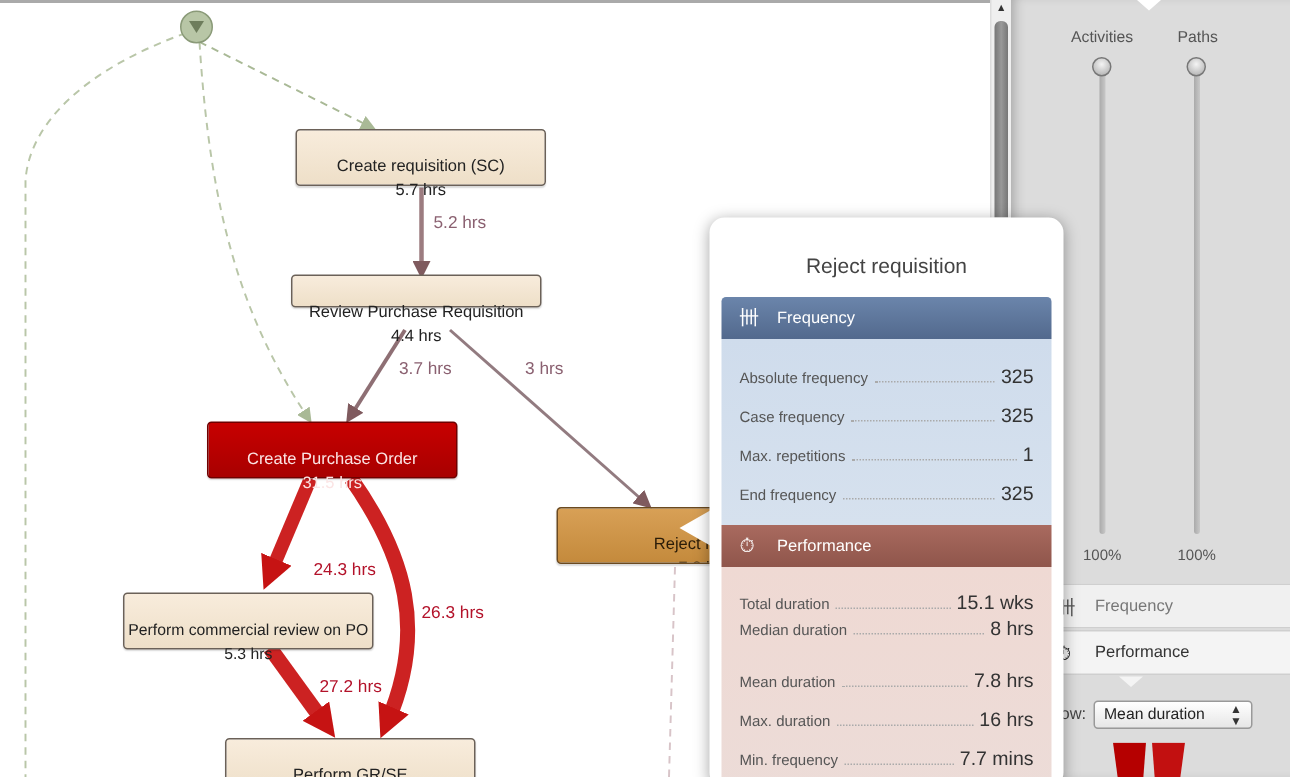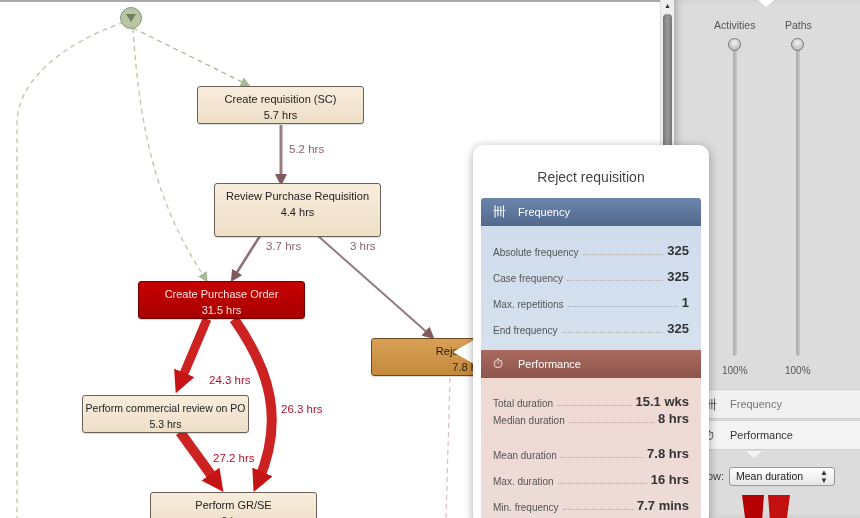--- a/index.html
+++ b/index.html
@@ -3,21 +3,21 @@
 <meta charset="utf-8">
 <style>
   * { box-sizing: border-box; margin: 0; padding: 0; }
   html, body { width: 860px; height: 518px; overflow: hidden; background: #fff; font-family: "Liberation Sans", sans-serif; }
   .root { position: relative; width: 860px; height: 518px; overflow: hidden; }
   .top-border { position: absolute; left: 0; top: 0; width: 660px; height: 2px; background: #aaa; }
 
   
   .canvas { position: absolute; left: 0; top: 0; width: 660px; height: 518px; background: #fff; overflow: hidden; }
   .canvas svg { position: absolute; left: 0; top: 0; }
-  .node { position: absolute; border: 1px solid #6b6158; border-radius: 3px; text-align: center; font-size: 11px; color: #222; line-height: 16px; padding-top: 4px;
+  .node { position: absolute; border: 1px solid #6b6158; border-radius: 3px; text-align: center; font-size: 11px; color: #222; line-height: 16px; padding-top: 16px;
           background: linear-gradient(#f8ecdc, #eedfc8); box-shadow: 0 1px 1px rgba(0,0,0,0.15); }
   .node.red { background: linear-gradient(#c70000, #a80000); color: #fbe4e4; border-color: #6e0000; }
   .node.orange { background: linear-gradient(#d8a056, #c48a3c); color: #2b1c08; border-color: #6b4a20; text-align: right; padding-right: 8px; overflow: hidden; }
   .edge-label { position: absolute; font-size: 11.5px; color: #8a6070; white-space: nowrap; }
   .edge-label.red { color: #b3122a; }
   .start-node { position: absolute; left: 120px; top: 7px; width: 22px; height: 22px; border-radius: 50%; background: #b8c6a6; border: 1px solid #8a9a78; }
   .start-node::after { content: ""; position: absolute; left: 5px; top: 6px; border-left: 5.5px solid transparent; border-right: 5.5px solid transparent; border-top: 8px solid #6e7d5c; }
 
   
   .scrollbar { position: absolute; left: 660px; top: 0; width: 14px; height: 145px; background: #efefef; border-left: 1px solid #ddd; }
@@ -52,21 +52,21 @@
   .sec-head .icon { position: absolute; left: 12px; top: 0; font-size: 13px; }
   .sec-notch { position: absolute; left: 103px; bottom: -6px; border-left: 6px solid transparent; border-right: 6px solid transparent; }
   .freq .sec-notch { border-top: 6px solid #52698d; }
   .perf .sec-notch { border-top: 6px solid #8f554b; }
   .sec-body { position: absolute; left: 8px; width: 220px; }
   .sec-body.freq { top: 81px; height: 124px; background: linear-gradient(#cfdcec, #d6e1ee); }
   .sec-body.perf { top: 233px; height: 160px; background: linear-gradient(#efd9d3, #ecdcd8); }
   .stat-row { position: absolute; left: 12px; width: 196px; height: 16px; display: flex; align-items: flex-end; }
   .stat-label { font-size: 10px; color: #555; white-space: nowrap; }
   .stat-dots { flex: 1; border-bottom: 1px dotted #aaa; margin: 0 4px 3px 4px; }
-  .stat-value { font-size: 13px; font-weight: bold; color: #333; white-space: nowrap; }
+  .stat-value { font-size: 13px; font-weight: normal; color: #333; white-space: nowrap; }
 </style>
 </head>
 <body>
 
 <div class="root">
 
   <div class="canvas">
     <svg width="660" height="518">
       <defs>
         <marker id="arrG" markerWidth="10" markerHeight="10" refX="5" refY="5" orient="auto" markerUnits="userSpaceOnUse">
@@ -96,21 +96,21 @@
     </svg>
 
     <div class="start-node"></div>
 
     <div class="node" style="left:197px;top:86px;width:167px;height:38px;">
       <div>Create requisition (SC)</div>
       <div>5.7 hrs</div>
     </div>
     <div class="edge-label" style="left:289px;top:143px;">5.2 hrs</div>
 
-    <div class="node" style="left:214px;top:183px;width:167px;height:54px;">
+    <div class="node" style="left:194px;top:183px;width:167px;height:22px;">
       <div>Review Purchase Requisition</div>
       <div>4.4 hrs</div>
     </div>
     <div class="edge-label" style="left:266px;top:240px;">3.7 hrs</div>
     <div class="edge-label" style="left:350px;top:240px;">3 hrs</div>
 
     <div class="node red" style="left:138px;top:281px;width:167px;height:38px;">
       <div>Create Purchase Order</div>
       <div>31.5 hrs</div>
     </div>

